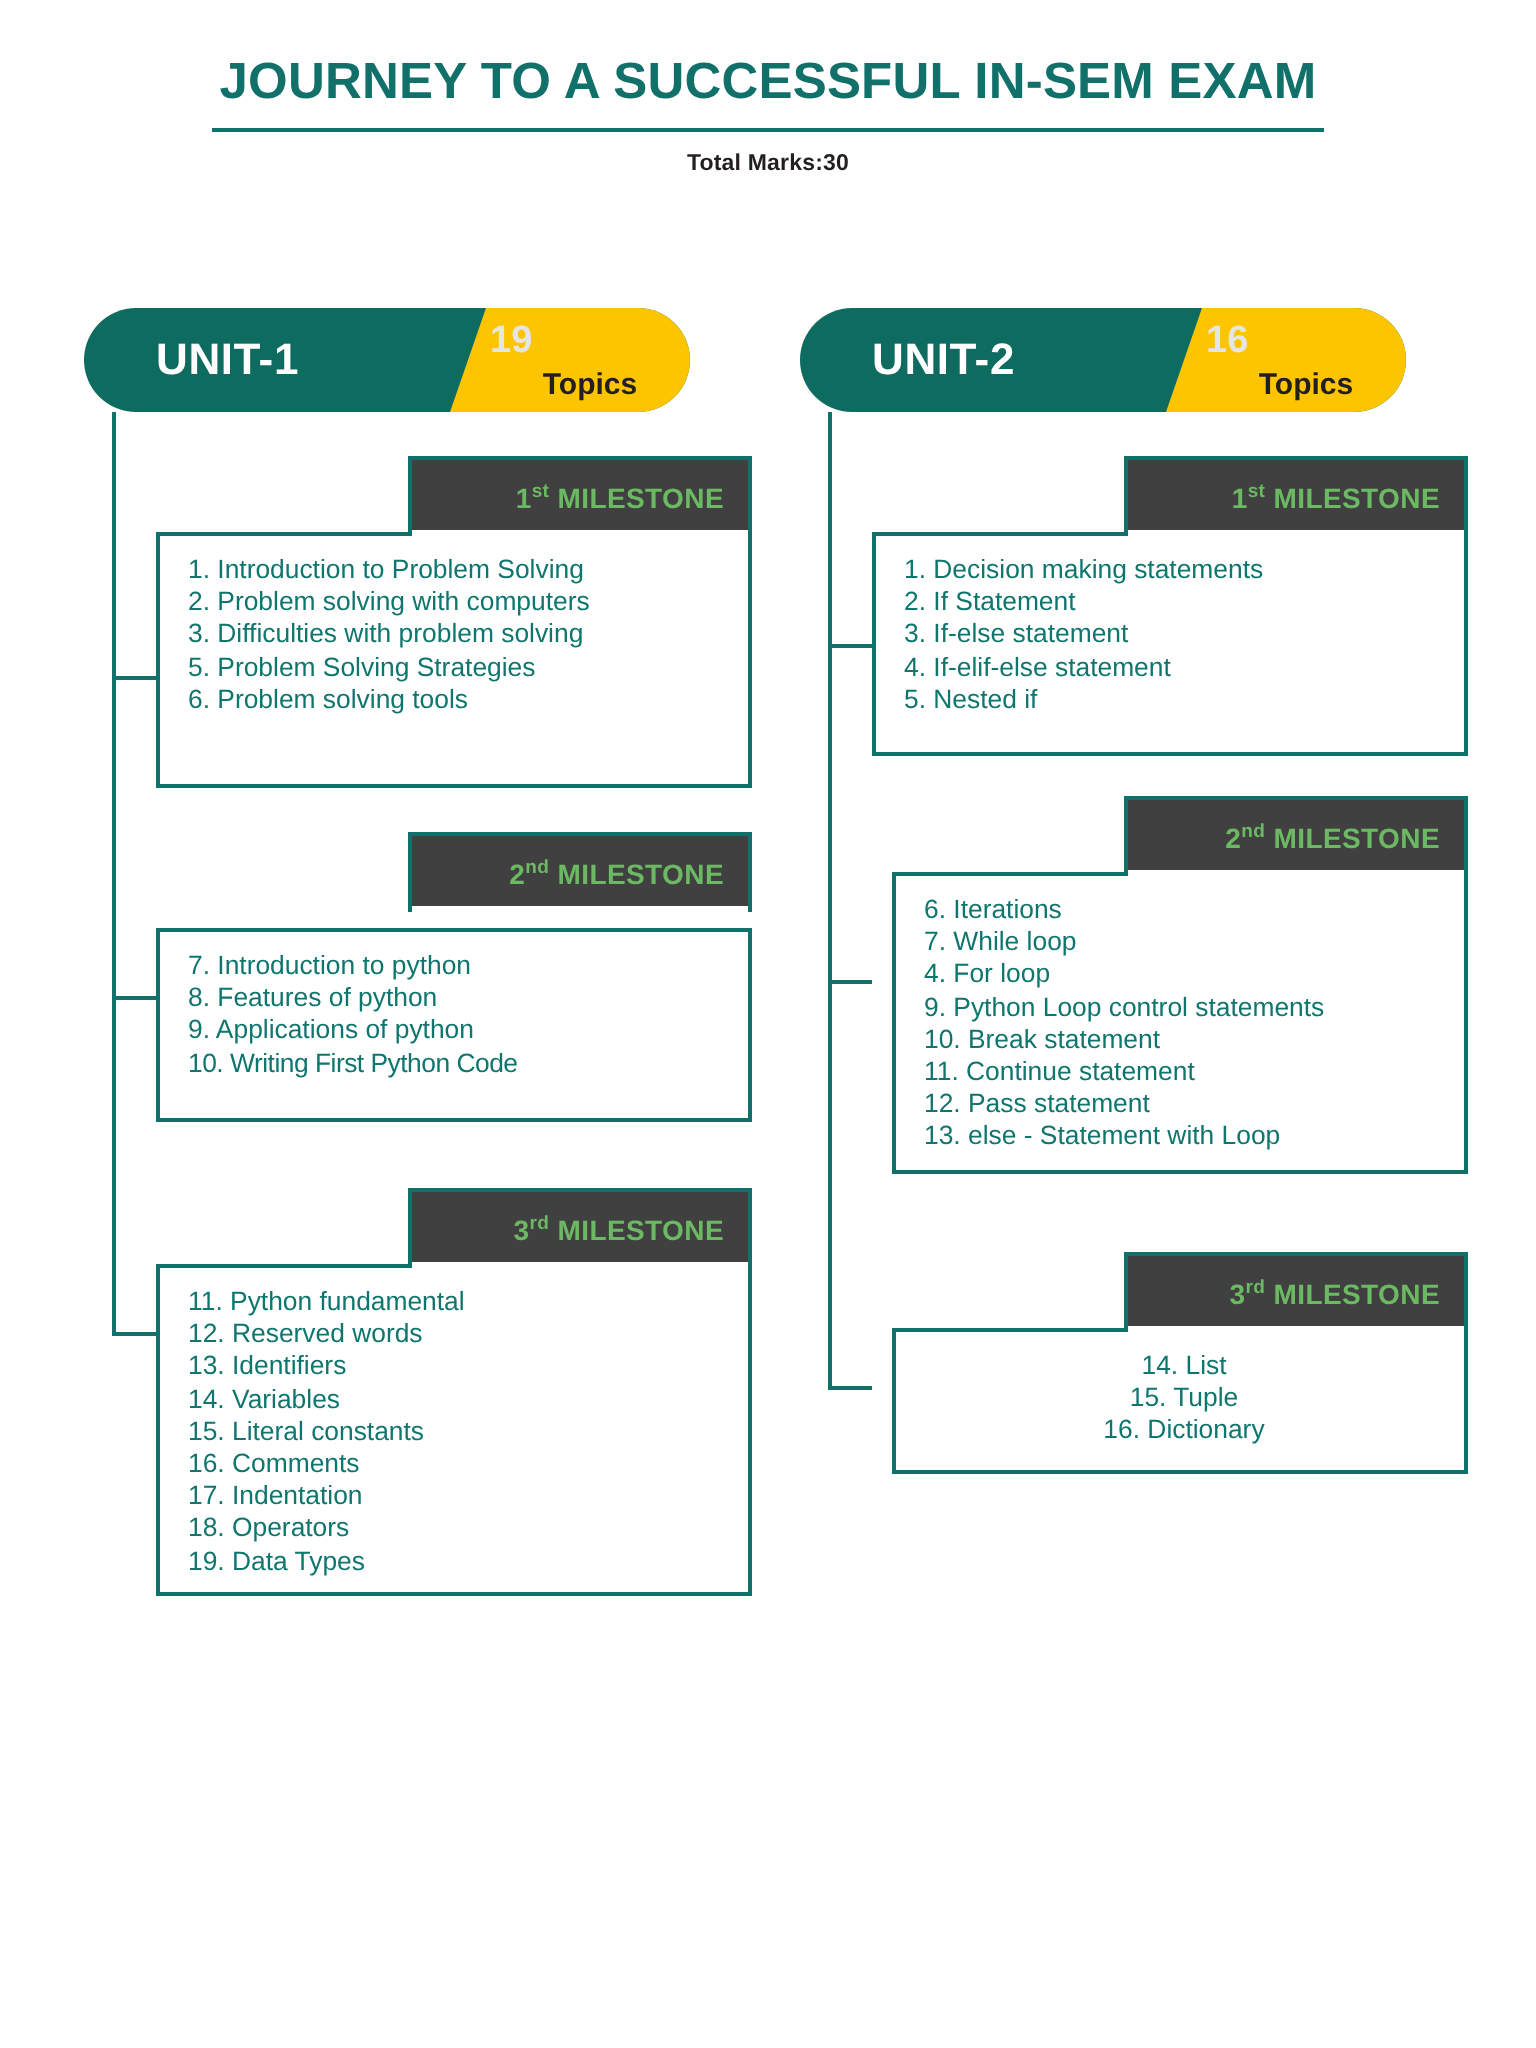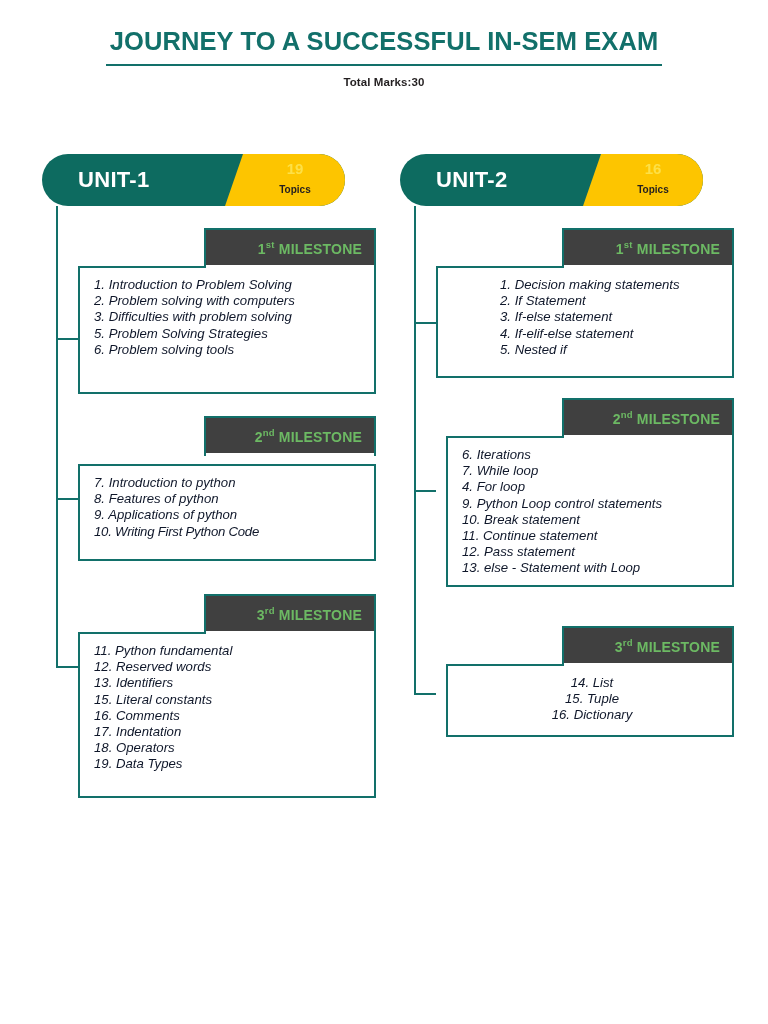--- a/index.html
+++ b/index.html
@@ -90,33 +90,33 @@
     font-size: 22px;
     font-weight: bold;
     color: #ffffff;
     letter-spacing: 0.3px;
   }
   .unit-badge .topic-count {
     position: absolute;
     right: 0;
     top: 7px;
     width: 100px;
-    text-align: center;
-    font-size: 15px;
-    font-weight: bold;
-    color: #fde047;
+    text-align: left;
+    font-size: 19px;
+    font-weight: bold;
+    color: #e5e5e5;
     line-height: 1.05;
   }
   .unit-badge .topic-word {
     position: absolute;
     right: 0;
     top: 30px;
     width: 100px;
     text-align: center;
-    font-size: 10px;
+    font-size: 15px;
     font-weight: bold;
     color: #231f20;
   }
 
   
   .spine {
     position: absolute;
     left: 14px;
     width: 2px;
     background: #12706a;
@@ -171,22 +171,21 @@
     position: absolute;
     background: #ffffff;
     z-index: 4;
   }
   .ms-list {
     margin: 0;
     padding: 9px 10px 9px 14px;
     list-style: none;
     font-size: 13.2px;
     line-height: 16.2px;
-    color: #0f172a;
-    font-style: italic;
+    color: #0f766e;
   }
   .ms-list li {
     white-space: nowrap;
   }
   .ms-list li.tight {
     letter-spacing: -0.25px;
   }
 </style>
 </head>
 <body>
@@ -245,20 +244,21 @@
     <div class="ms" style="top:594px;">
       <div class="ms-stub" style="top:72px;"></div>
       <div class="ms-label" style="left:148px;width:172px;top:0;">
         <div class="ms-label-text"><span>3</span><sup>rd</sup>&nbsp;<span>MILESTONE</span></div>
       </div>
       <div class="ms-body" style="left:22px;width:298px;top:38px;height:166px;">
         <ul class="ms-list">
           <li>11. Python fundamental</li>
           <li>12. Reserved words</li>
           <li>13. Identifiers</li>
+          <li>14. Variables</li>
           <li>15. Literal constants</li>
           <li>16. Comments</li>
           <li>17. Indentation</li>
           <li>18. Operators</li>
           <li>19. Data Types</li>
         </ul>
       </div>
       <div class="ms-mask" style="left:150px;width:168px;top:37px;height:4px;"></div>
     </div>
 
@@ -273,21 +273,21 @@
       <div class="topic-word">Topics</div>
     </div>
 
     <div class="spine" style="top:206px;height:487px;"></div>
 
     <div class="ms" style="top:228px;">
       <div class="ms-stub" style="top:94px;"></div>
       <div class="ms-label" style="left:148px;width:172px;top:0;">
         <div class="ms-label-text"><span>1</span><sup>st</sup>&nbsp;<span>MILESTONE</span></div>
       </div>
-      <div class="ms-body" style="left:22px;width:298px;top:38px;height:112px;padding-left:48px;">
+      <div class="ms-body" style="left:22px;width:298px;top:38px;height:112px;">
         <ul class="ms-list">
           <li>1. Decision making statements</li>
           <li>2. If Statement</li>
           <li>3. If-else statement</li>
           <li>4. If-elif-else statement</li>
           <li>5. Nested if</li>
         </ul>
       </div>
       <div class="ms-mask" style="left:150px;width:168px;top:37px;height:4px;"></div>
     </div>

